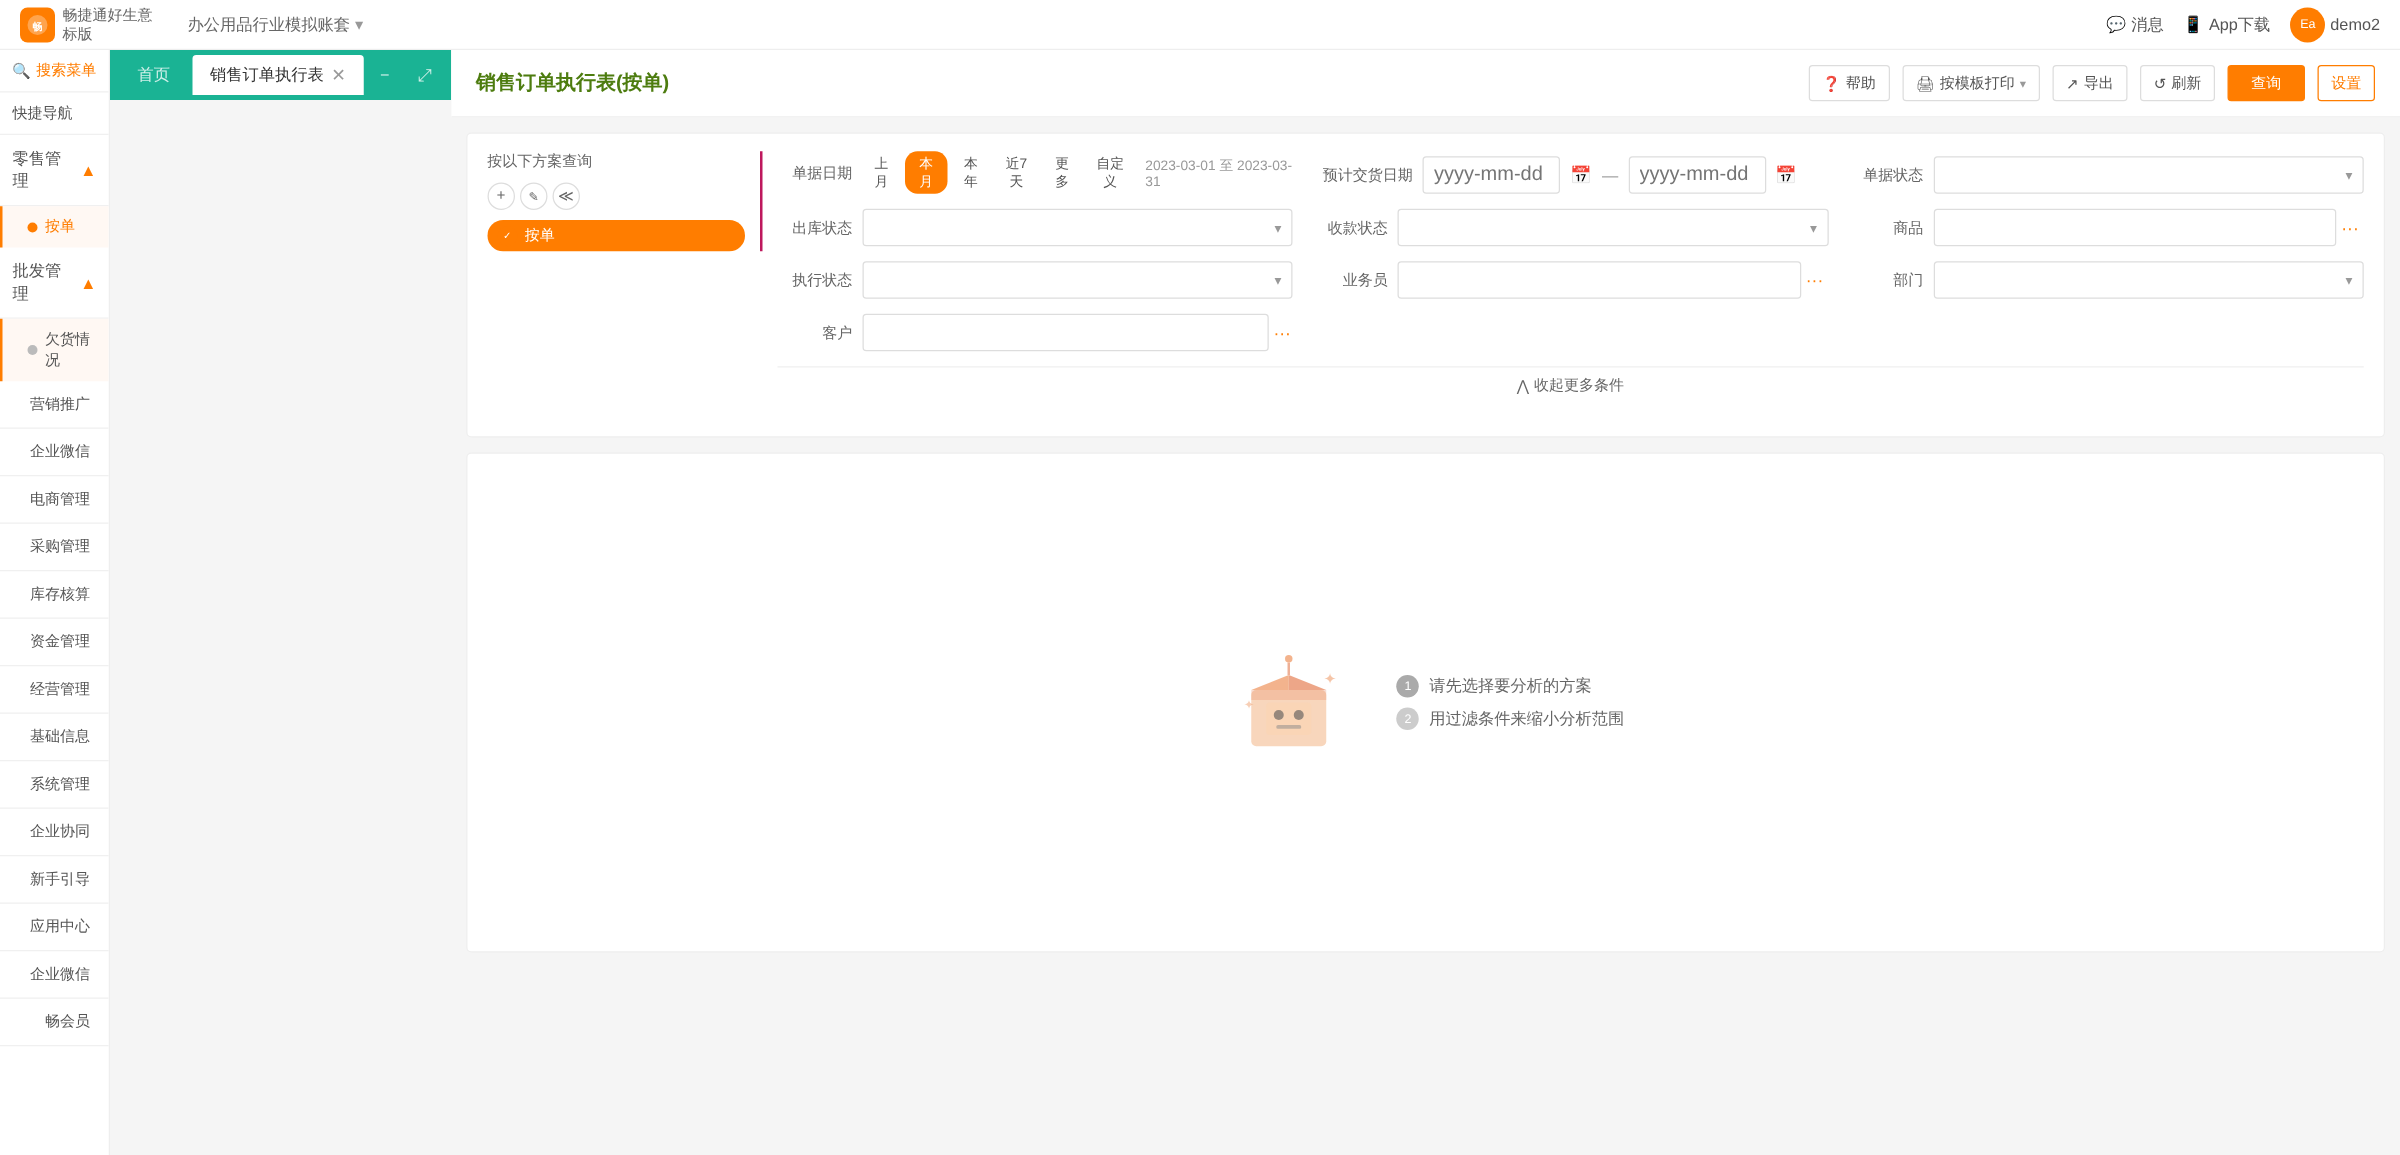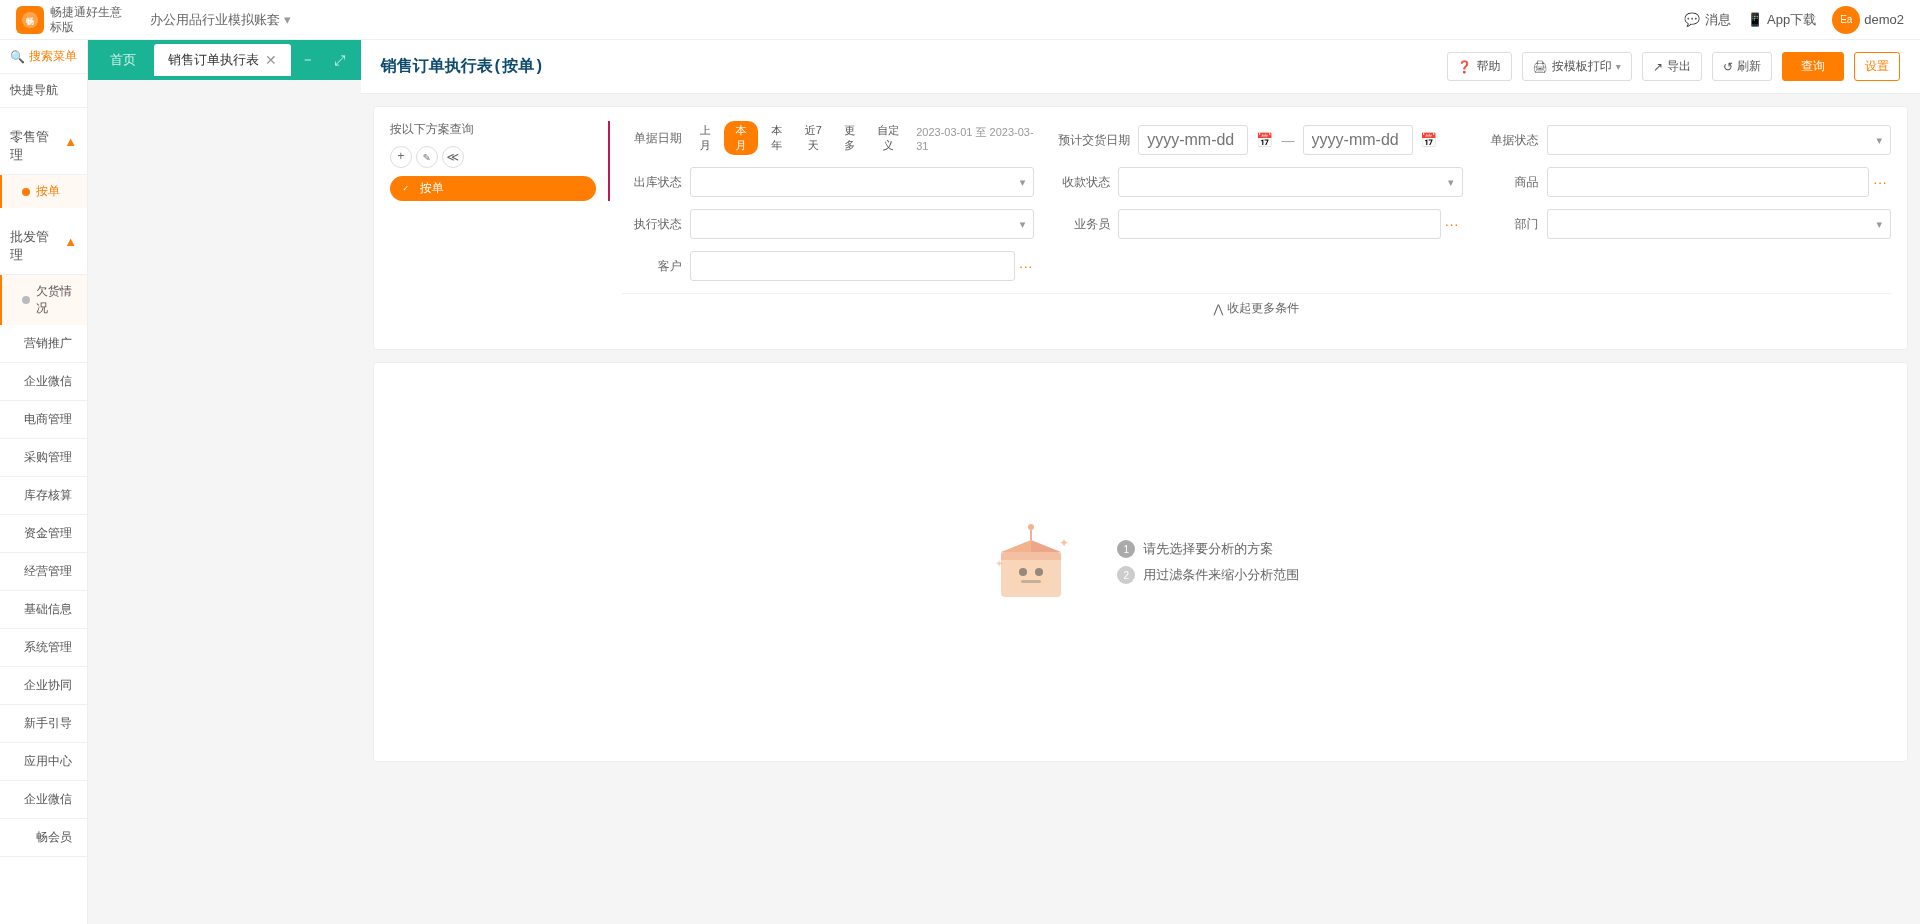--- a/index.html
+++ b/index.html
@@ -117,21 +117,20 @@
       justify-content: space-between;
       padding: 10px 10px;
       font-size: 13px;
     }
     .sidebar-item.has-submenu .si-left {
       display: flex;
       flex-direction: column;
       align-items: center;
       gap: 3px;
       flex: 1;
-      margin-top: 10px;
     }
     .sidebar-search {
       padding: 8px 10px;
       border-bottom: 1px solid #f0f0f0;
       color: #ff7d00;
       font-size: 12px;
       cursor: pointer;
       display: flex;
       align-items: center;
       gap: 4px;
@@ -215,22 +214,21 @@
       background: #fff;
       padding: 12px 20px;
       display: flex;
       align-items: center;
       justify-content: space-between;
       border-bottom: 1px solid #eee;
     }
     .page-title {
       font-size: 16px;
       font-weight: bold;
-      color: #0c4a6e;
-      font-family: Liberation Mono, monospace;
+      color: #4d7c0f;
     }
     .page-header-actions {
       display: flex;
       align-items: center;
       gap: 10px;
     }
     .header-btn {
       display: flex;
       align-items: center;
       gap: 4px;

